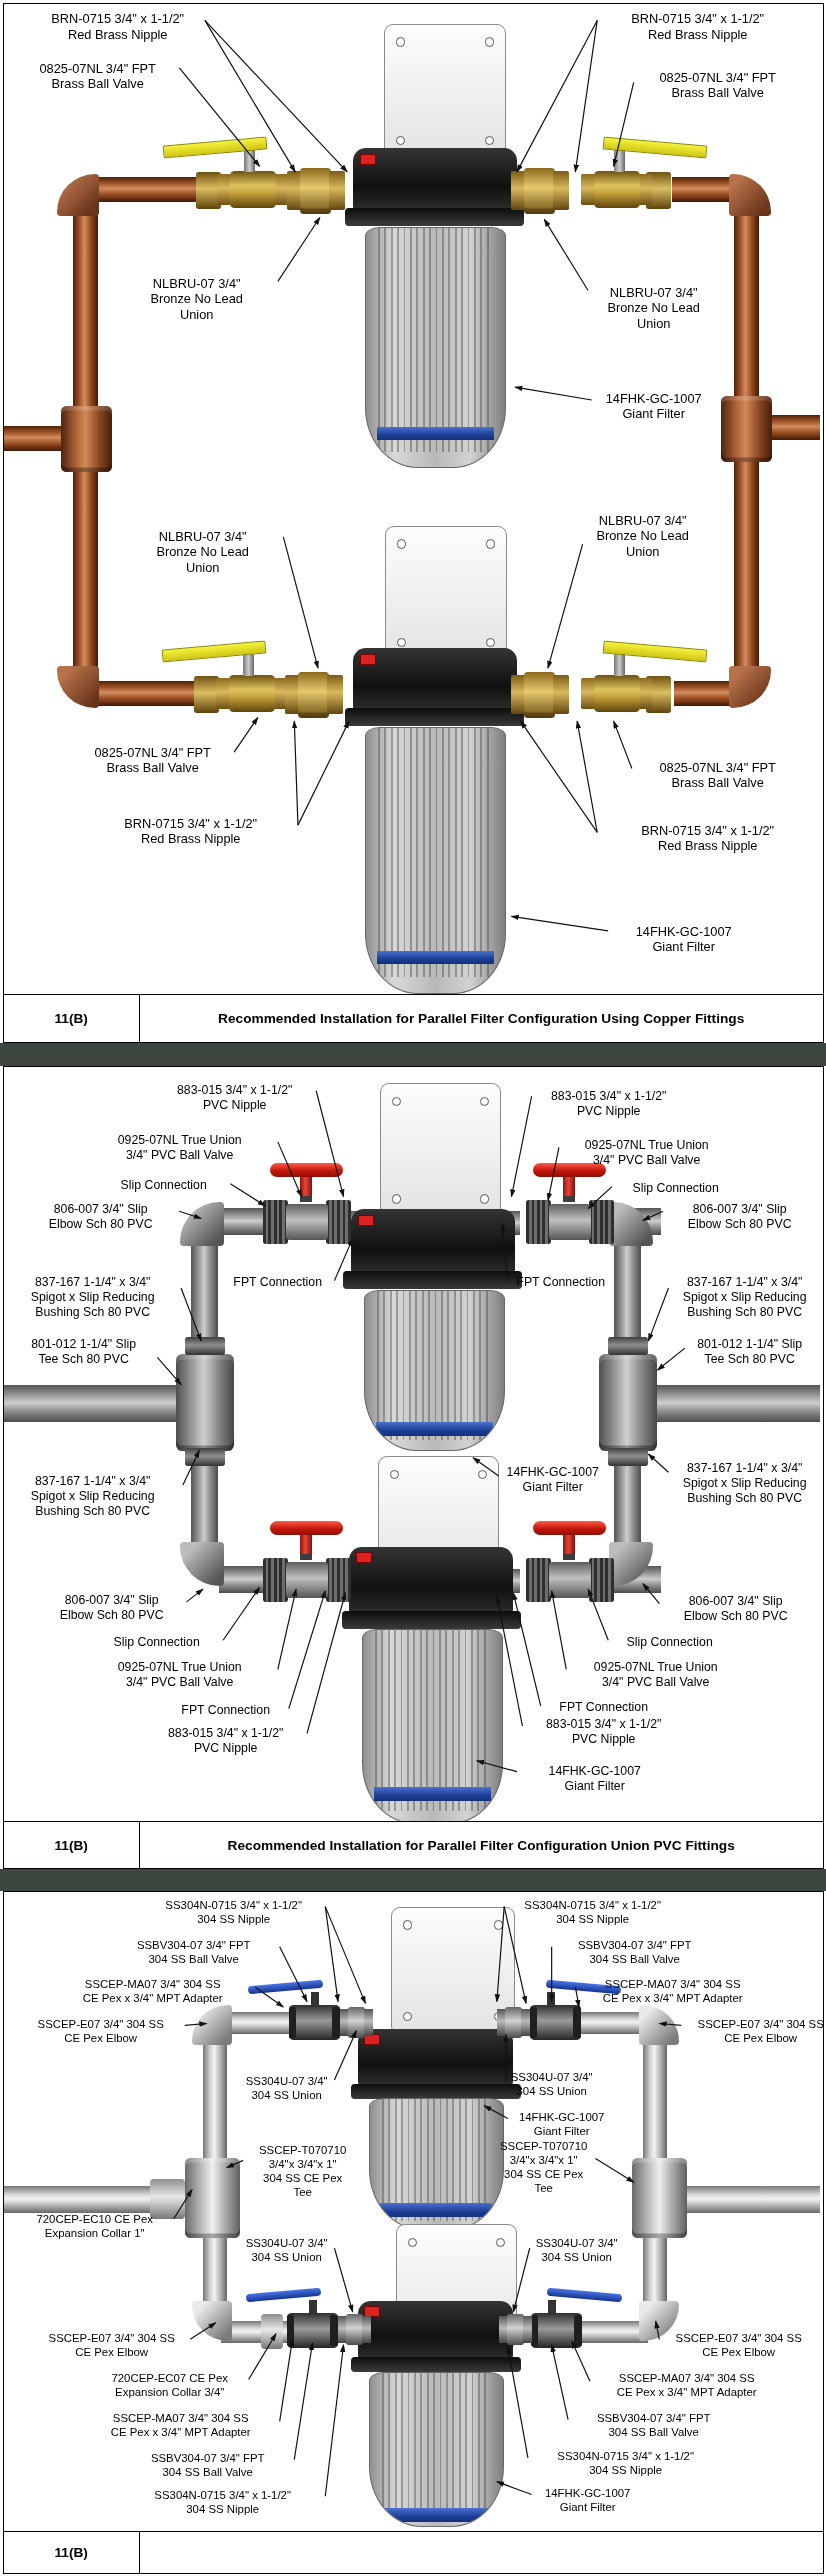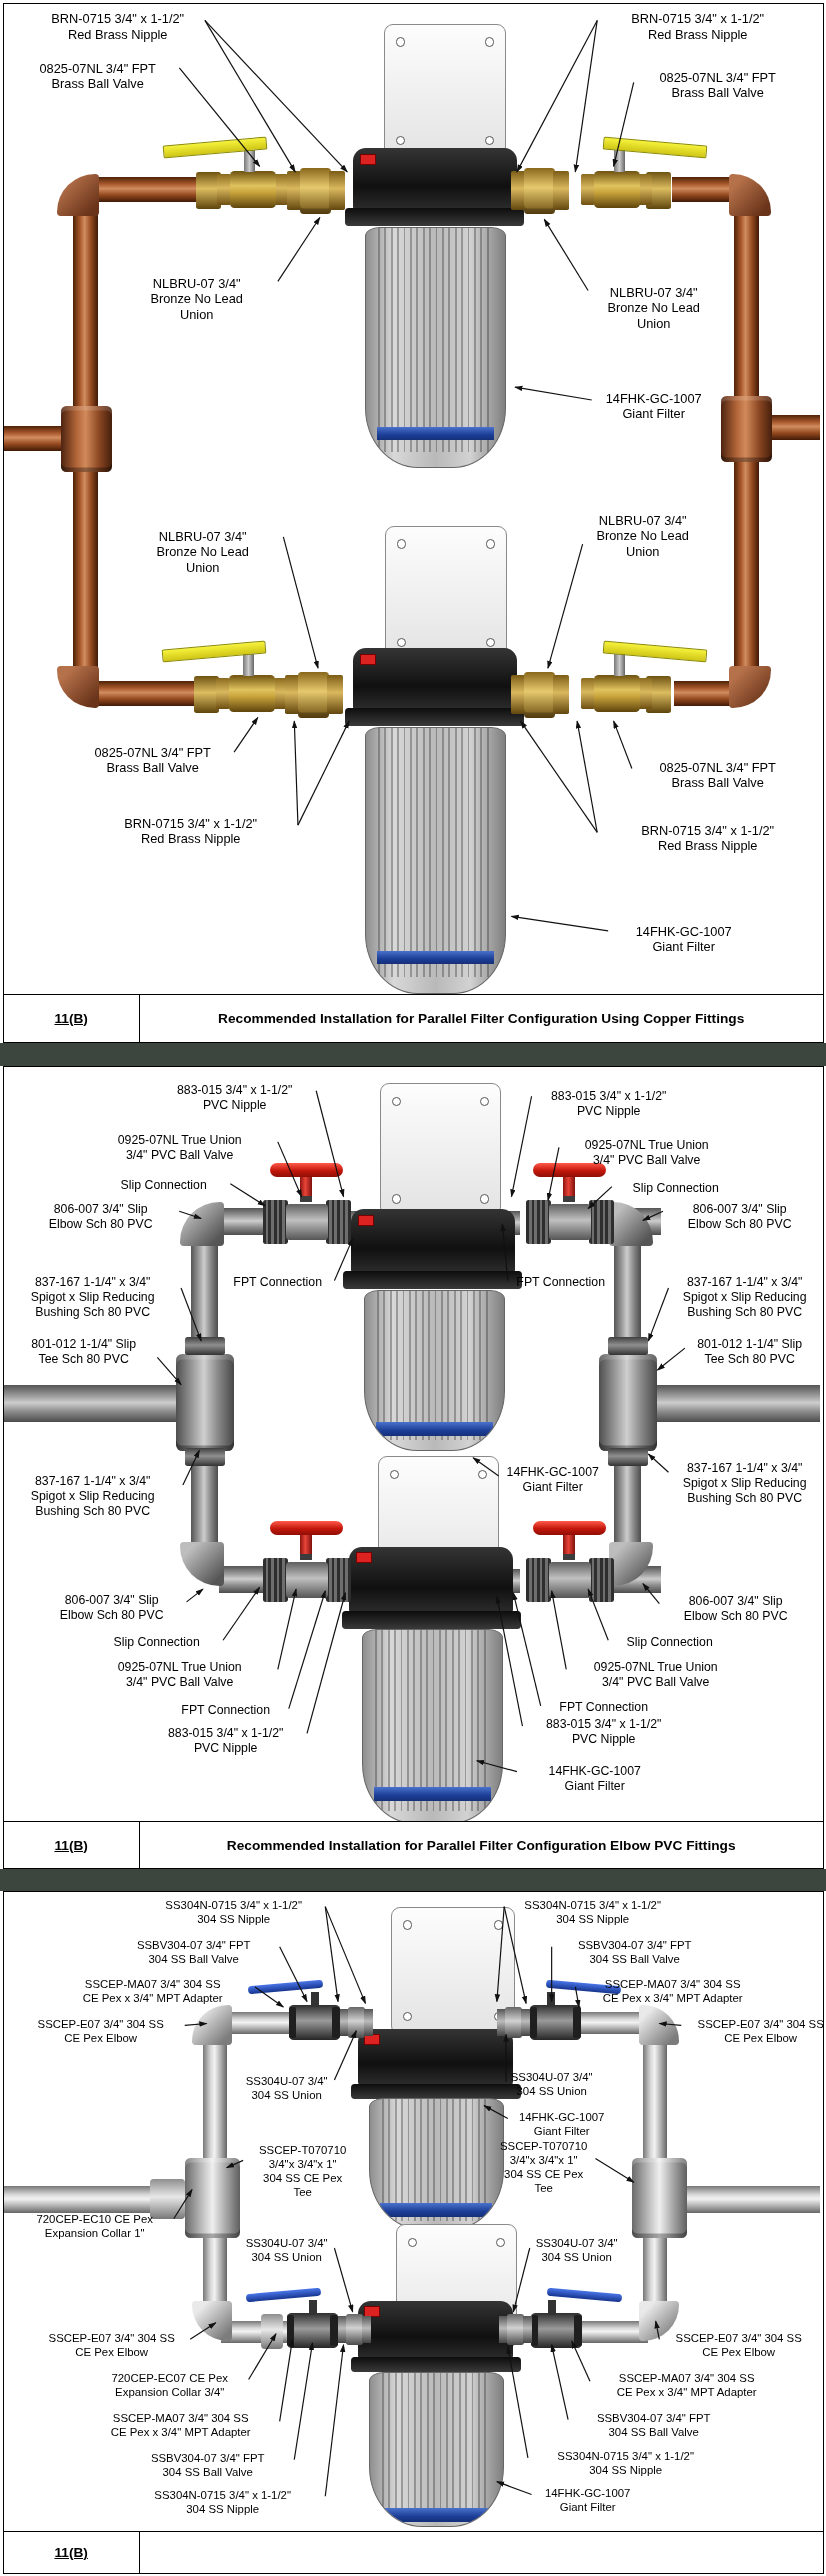--- a/index.html
+++ b/index.html
@@ -8,21 +8,21 @@
   .panel{position:absolute;left:2.7px;width:821px;background:#fff;border:1.8px solid #000;box-sizing:border-box;}
   .sep{position:absolute;left:0;width:827px;background:#3d453f;}
   .parts,.leads,.labels{position:absolute;left:0;top:0;}
   .parts{z-index:1;} .leads{z-index:2;} .labels{z-index:3;}
   .leads line{stroke:#111;stroke-width:1.3;}
   .callout{position:absolute;transform:translateX(-50%);text-align:center;color:#000;
            white-space:nowrap;line-height:1.22;}
   .m-cu .callout{font-size:12.8px;} .m-pvc .callout{font-size:12.3px;} .m-ss .callout{font-size:11.4px;}
   .caption{position:absolute;left:0;right:0;bottom:0;border-top:1.8px solid #000;display:flex;
            background:#fff;font-weight:bold;font-size:13.7px;z-index:4;}
-  .caption .code{width:135px;border-right:1.8px solid #000;display:flex;align-items:center;justify-content:center;text-decoration:underline;}
+  .caption .code{width:135px;border-right:1.8px solid #000;display:flex;align-items:center;justify-content:center;}
   .caption .title{flex:1;display:flex;align-items:center;justify-content:center;text-align:center;padding:0 5.5px;}
   .shape{position:absolute;}
   
   .m-cu .pipe-h{background:linear-gradient(180deg,#4e2208,#a8582c 28%,#d08c5e 46%,#94491f 72%,#401a06);}
   .m-cu .pipe-v{background:linear-gradient(90deg,#4e2208,#a8582c 28%,#d08c5e 46%,#94491f 72%,#401a06);}
   .m-pvc .pipe-h{background:linear-gradient(180deg,#555,#9d9d9d 30%,#cdcdcd 48%,#8b8b8b 72%,#4c4c4c);}
   .m-pvc .pipe-v{background:linear-gradient(90deg,#555,#9d9d9d 30%,#cdcdcd 48%,#8b8b8b 72%,#4c4c4c);}
   .m-ss .pipe-h{background:linear-gradient(180deg,#777,#d8d8d8 32%,#f2f2f2 48%,#b5b5b5 72%,#666);}
   .m-ss .pipe-v{background:linear-gradient(90deg,#777,#d8d8d8 32%,#f2f2f2 48%,#b5b5b5 72%,#666);}
   
@@ -523,21 +523,21 @@
           <div>883-015 3/4" x 1-1/2"</div>
           <div>PVC Nipple</div>
         </div>
         <div class="callout" style="left: 591px; top: 697px;">
           <div>14FHK-GC-1007</div>
           <div>Giant Filter</div>
         </div>
       </div>
     <div class="caption" style="height:46px;">
       <div class="code">11(B)</div>
-      <div class="title">Recommended Installation for Parallel Filter Configuration Elbow PVC Fittings</div>
+      <div class="title">Recommended Installation for Parallel Filter Configuration Union PVC Fittings</div>
     </div>
   </section>
 
   <div class="sep" style="top:1869px;height:22px;"></div>
 
   <section class="panel m-ss" style="top:1891px;height:683px;">
     <div class="parts">
         <div class="shape pipe-v" style="left: 199px; top: 130px; width: 24px; height: 144px;"></div>
         <div class="shape pipe-v" style="left: 199px; top: 341px; width: 24px; height: 84px;"></div>
         <div class="shape pipe-v" style="left: 639px; top: 130px; width: 24px; height: 144px;"></div>

